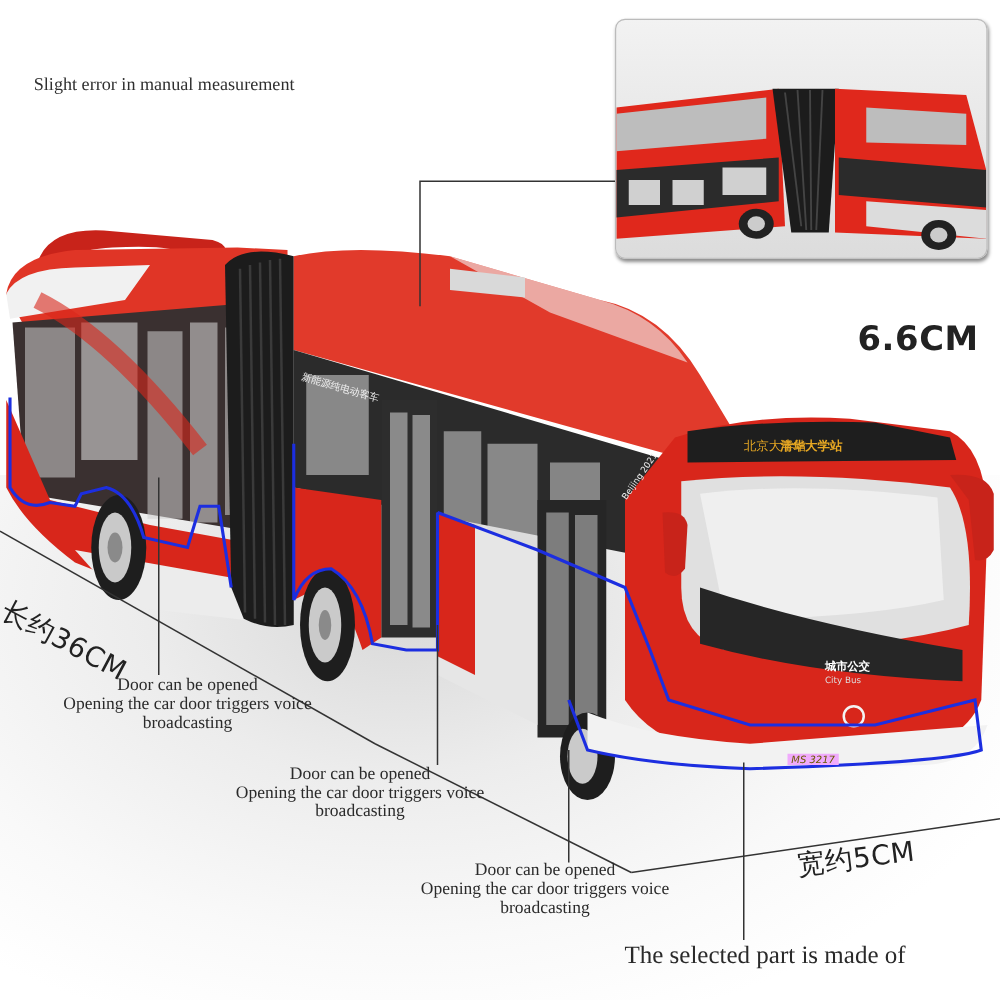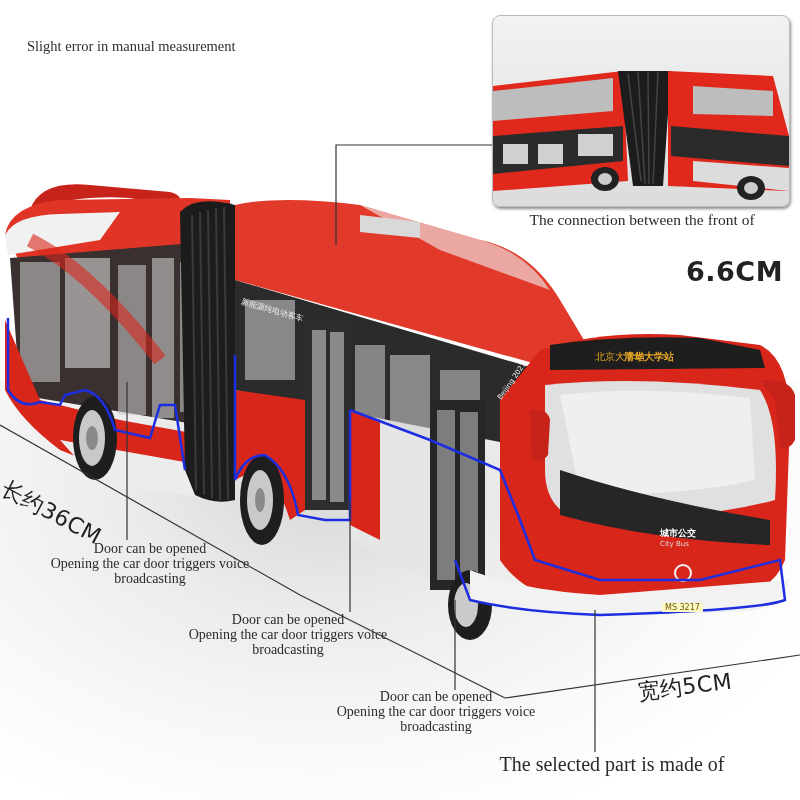--- a/index.html
+++ b/index.html
@@ -27,21 +27,21 @@
     box-shadow: 1px 2px 3px rgba(0,0,0,0.45);
     border: 1px solid #bbb;
   }
   svg { display: block; }
 </style>
 </head>
 <body>
 
 <div class="abs floor"></div>
 
-<div class="abs serif note" style="left:27px; top:38px;">Slight error in manual measurement</div>
+<div class="abs serif note" style="left:27px; top:60px;">Slight error in manual measurement</div>
 
 <svg class="abs" style="left:0; top:0;" width="800" height="800" viewBox="0 0 800 800">
 
   <g>
 
     <path d="M30 210 Q40 180 90 185 L170 192 Q185 196 178 205 L150 205 Q140 195 90 198 Q55 200 45 212 Z" fill="#c8231a"></path>
 
     <path d="M5 235 Q10 205 60 200 L190 198 L230 200 L230 240 L20 262 Z" fill="#e03526"></path>
     <path d="M5 235 Q15 215 60 214 L120 212 L100 240 L8 255 Z" fill="#f1f1f1"></path>
 
@@ -139,21 +139,21 @@
 
 <div class="abs sans" style="left:562px; top:350px; font-size:10px; color:#e6a723;margin-left:33px;">北京大学站</div>
 <div class="abs sans" style="left:624px; top:350px; font-size:10px; color:#e6a723;font-weight:bold;">清华大学站</div>
 
 <div class="abs sans" style="left:243px; top:296px; font-size:8px; color:#f0f0f0; transform:rotate(16deg); transform-origin:left top;">新能源纯电动客车</div>
 <div class="abs sans" style="left:490px; top:377px; font-size:7px; color:#f0f0f0; transform:rotate(-55deg);">Beijing 2021</div>
 
 <div class="abs sans" style="left:660px; top:527px; font-size:9px; color:#fff; font-weight:bold;">城市公交</div>
 <div class="abs sans" style="left:660px; top:540px; font-size:7px; color:#ddd;text-align:center;">City Bus</div>
 
-<div class="abs sans" style="left:662px; top:603px; padding:0 3px; font-size:8px; background:#fef9c3; color:#6a5a00;">MS 3217</div>
+<div class="abs sans" style="left:630px; top:603px; padding:0 3px; font-size:8px; background:#f0abfc; color:#6a5a00;font-style:italic;">MS 3217</div>
 
 <div class="abs inset">
   <svg width="296" height="190" viewBox="0 0 296 190">
     <path d="M0 70 L130 55 L135 165 L0 175 Z" fill="#e0281c"></path>
     <path d="M0 75 L120 62 L120 95 L0 105 Z" fill="#bdbdbd"></path>
     <path d="M0 120 L130 110 L130 145 L0 158 Z" fill="#2b2b2b"></path>
     <rect x="10" y="128" width="25" height="20" fill="#d0d0d0"></rect>
     <rect x="45" y="128" width="25" height="20" fill="#d0d0d0"></rect>
     <rect x="85" y="118" width="35" height="22" fill="#d0d0d0"></rect>
     <ellipse cx="112" cy="163" rx="14" ry="12" fill="#222"></ellipse>
@@ -168,21 +168,20 @@
     <path d="M175 55 L280 60 L296 120 L296 175 L175 170 Z" fill="#e0281c"></path>
     <path d="M200 70 L280 75 L280 100 L200 98 Z" fill="#bdbdbd"></path>
     <path d="M178 110 L296 120 L296 150 L178 140 Z" fill="#2b2b2b"></path>
     <path d="M200 145 L296 152 L296 175 L200 165 Z" fill="#dcdcdc"></path>
     <ellipse cx="258" cy="172" rx="14" ry="12" fill="#222"></ellipse>
       <ellipse cx="258" cy="172" rx="7" ry="6" fill="#ccc"></ellipse>
   </svg>
 </div>
 
 <div class="abs caption" style="left:494px; top:212px; width:296px; font-size:15.5px;">
-  <span>The connection between the front of</span>
 </div>
 
 <div class="abs sans dim" style="left:686px; top:256px; font-size:27px;font-weight:bold;">6.6CM</div>
 <div class="abs sans dim" style="left:10px; top:474px; transform:rotate(28deg); transform-origin:left top;">长约36CM</div>
 <div class="abs sans dim" style="left:636px; top:678px; transform:rotate(-7deg); transform-origin:left top;">宽约5CM</div>
 
 <div class="abs caption" style="left:10px; top:541px; width:280px;">
   <span>Door can be opened</span>
   <span>Opening the car door triggers voice</span>
   <span>broadcasting</span>

